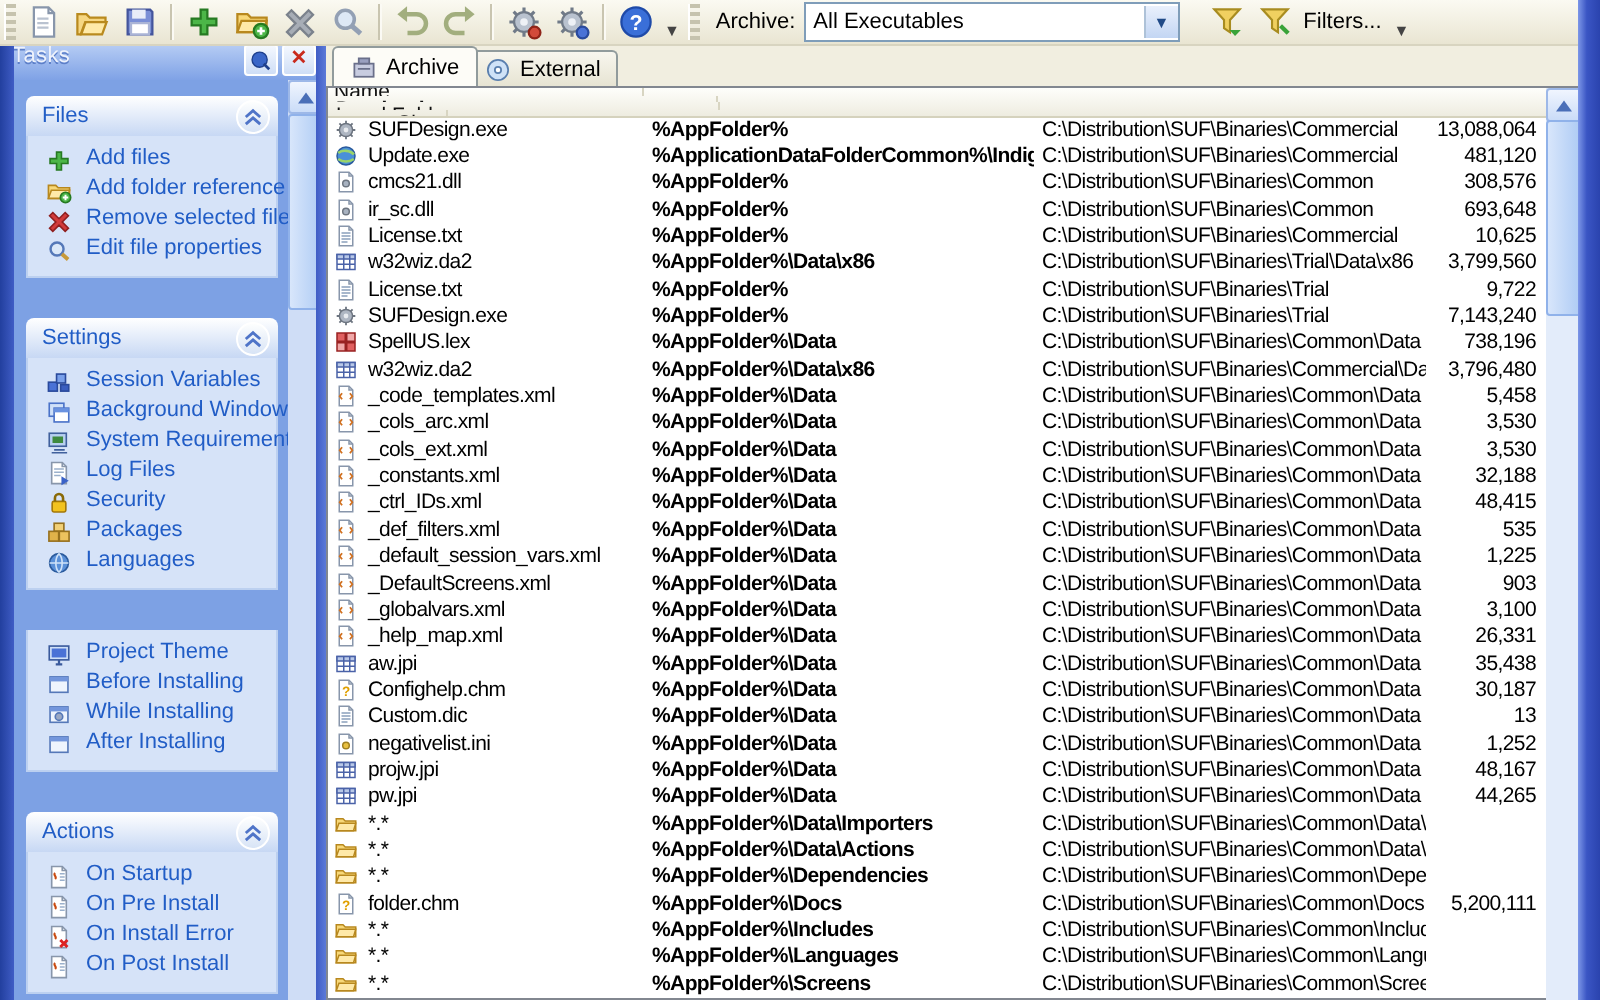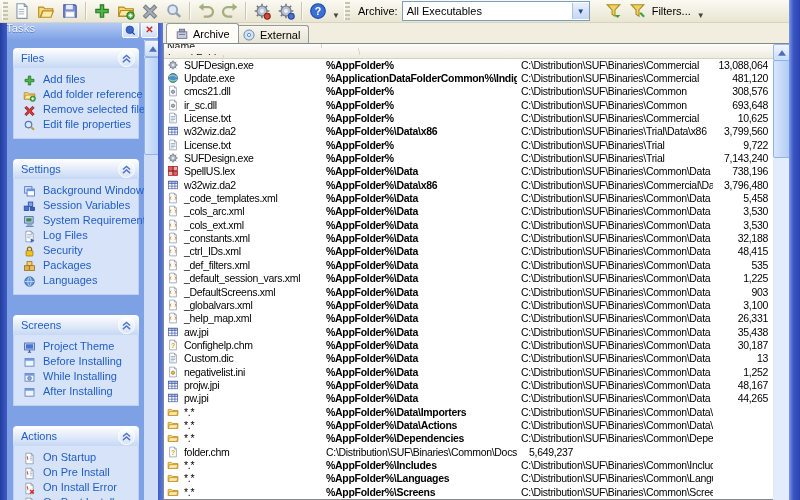--- a/index.html
+++ b/index.html
@@ -289,40 +289,40 @@
           <span class="chev-btn" data-interactable="true">
             <svg width="9" height="9" viewBox="0 0 10 10">
               <path d="M1 5l4-3.5L9 5M1 9l4-3.5L9 9" fill="none" stroke="#4f74c8" stroke-width="1.6"></path>
             </svg>
           </span>
         </div>
         <div class="panel-body" data-interactable="false">
           <div class="side-item" data-interactable="true">
             <span class="s-ic" data-interactable="false">
               <svg width="13" height="13" viewBox="0 0 16 16">
+                <rect x="1.5" y="7.5" width="5.5" height="5.5" fill="#4a72d6" stroke="#2a4a9c"></rect>
+                <rect x="6.5" y="2.5" width="5.5" height="5.5" fill="#7aa0ea" stroke="#2a4a9c"></rect>
+                <rect x="9" y="9" width="5" height="4" fill="#3a5ec0" stroke="#2a4a9c"></rect>
+              </svg>
+            </span>
+            <span class="s-label" data-interactable="false">Session Variables</span>
+          </div>
+          <div class="side-item" data-interactable="true">
+            <span class="s-ic" data-interactable="false">
+              <svg width="13" height="13" viewBox="0 0 16 16">
                 <rect x="2" y="2" width="9" height="8" fill="#cfe0f8" stroke="#4a72c8"></rect>
                 <rect x="5" y="5" width="9" height="8.5" fill="#fff" stroke="#4a72c8"></rect>
                 <rect x="5" y="5" width="9" height="2.6" fill="#6a92e0"></rect>
               </svg>
             </span>
             <span class="s-label" data-interactable="false">Background Window</span>
           </div>
           <div class="side-item" data-interactable="true">
             <span class="s-ic" data-interactable="false">
               <svg width="13" height="13" viewBox="0 0 16 16">
-                <rect x="1.5" y="7.5" width="5.5" height="5.5" fill="#4a72d6" stroke="#2a4a9c"></rect>
-                <rect x="6.5" y="2.5" width="5.5" height="5.5" fill="#7aa0ea" stroke="#2a4a9c"></rect>
-                <rect x="9" y="9" width="5" height="4" fill="#3a5ec0" stroke="#2a4a9c"></rect>
-              </svg>
-            </span>
-            <span class="s-label" data-interactable="false">Session Variables</span>
-          </div>
-          <div class="side-item" data-interactable="true">
-            <span class="s-ic" data-interactable="false">
-              <svg width="13" height="13" viewBox="0 0 16 16">
                 <rect x="2" y="2" width="10.5" height="8" fill="#b8d0f0" stroke="#40609c"></rect>
                 <rect x="4" y="4" width="6.5" height="4" fill="#3f8a3f"></rect>
                 <path d="M5 12.2h6.5M3.5 14h9.5" stroke="#40609c"></path>
               </svg>
             </span>
             <span class="s-label" data-interactable="false">System Requirements</span>
           </div>
           <div class="side-item" data-interactable="true">
             <span class="s-ic" data-interactable="false">
               <svg width="13" height="13" viewBox="0 0 16 16">
@@ -358,28 +358,20 @@
               <svg width="13" height="13" viewBox="0 0 16 16">
                 <circle cx="8" cy="8" r="5.8" fill="#5a90d8" stroke="#2a5a9c"></circle>
                 <path d="M2.2 8h11.6M8 2.2c2.6 2.6 2.6 9 0 11.6M8 2.2c-2.6 2.6-2.6 9 0 11.6" fill="none" stroke="#cfe2f8"></path>
               </svg>
             </span>
             <span class="s-label" data-interactable="false">Languages</span>
           </div>
         </div>
       </div>
       <div class="panel" data-interactable="false">
-        <div class="panel-header" data-interactable="true">
-          <span class="ptitle" data-interactable="false">Screens</span>
-          <span class="chev-btn" data-interactable="true">
-            <svg width="9" height="9" viewBox="0 0 10 10">
-              <path d="M1 5l4-3.5L9 5M1 9l4-3.5L9 9" fill="none" stroke="#4f74c8" stroke-width="1.6"></path>
-            </svg>
-          </span>
-        </div>
         <div class="panel-body" data-interactable="false">
           <div class="side-item" data-interactable="true">
             <span class="s-ic" data-interactable="false">
               <svg width="13" height="13" viewBox="0 0 16 16">
                 <rect x="2" y="2.5" width="12" height="8.5" fill="#cfe0f8" stroke="#3a5a9c"></rect>
                 <rect x="3.5" y="4" width="9" height="5.5" fill="#4a72d6"></rect>
                 <path d="M6 13.8h4M8 11v2.8" stroke="#3a5a9c" stroke-width="1.4"></path>
               </svg>
             </span>
             <span class="s-label" data-interactable="false">Project Theme</span>
@@ -950,22 +942,23 @@
           <div class="cell c-name" data-interactable="false">
             <span class="f-ic" data-interactable="false">
               <svg width="12" height="12" viewBox="0 0 16 16">
                 <path d="M3.5 1.5h6.5l2.5 2.5v10.5H3.5z" fill="#fff" stroke="#8896ab"></path>
                 <path d="M10 1.5V4h2.5" fill="none" stroke="#8896ab"></path>
                 <text x="8" y="12" font-size="9" font-weight="bold" fill="#e0a000" text-anchor="middle">?</text>
               </svg>
             </span>
             <span data-interactable="false">folder.chm</span>
           </div>
+          <div class="cell c-dest" data-interactable="false">%AppFolder%\Docs</div>
           <div class="cell c-local" data-interactable="false">C:\Distribution\SUF\Binaries\Common\Docs</div>
-          <div class="cell c-size" data-interactable="false">5,649,237</div>
+          <div class="cell c-size" data-interactable="false">5,200,111</div>
         </div>
         <div class="frow" data-interactable="true">
           <div class="cell c-name" data-interactable="false">
             <span class="f-ic" data-interactable="false">
               <svg width="12" height="12" viewBox="0 0 16 16">
                 <path d="M1.5 12.5v-8h4.5l1.5 1.5h7v6.5z" fill="#f8d878" stroke="#b8881e"></path>
                 <path d="M1.5 12.5l1.8-5h11.2l-1.5 5z" fill="#ffe9a8" stroke="#b8881e"></path>
               </svg>
             </span>
             <span data-interactable="false">*.*</span>

